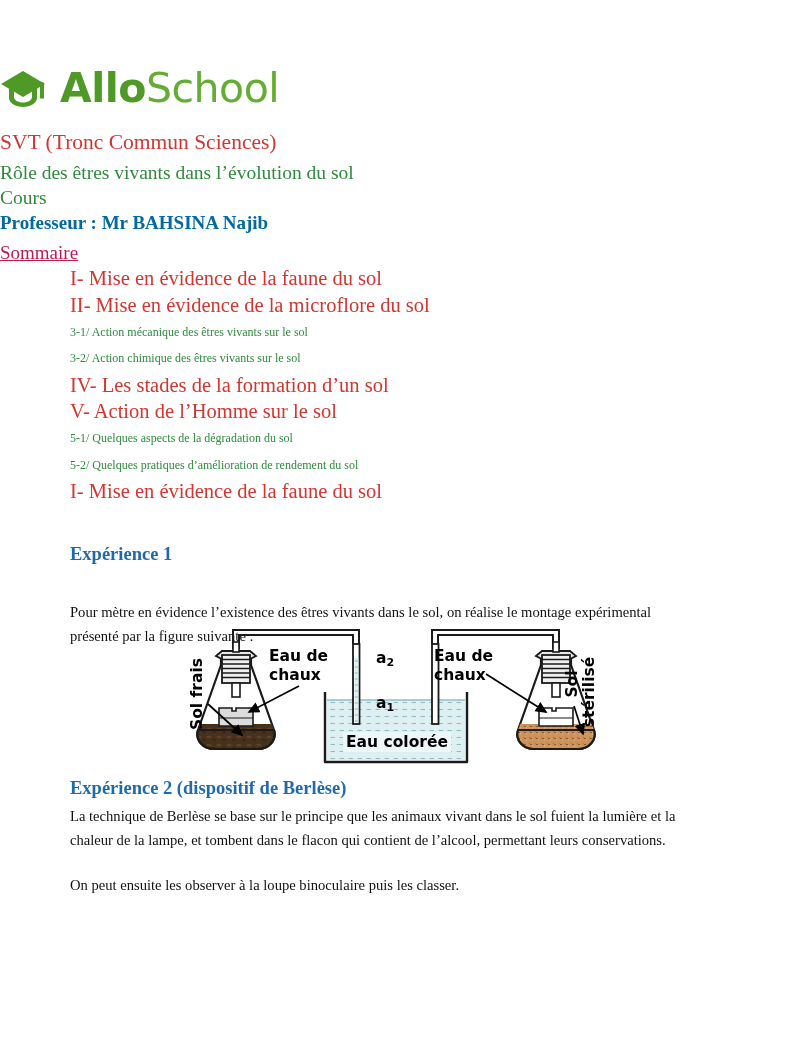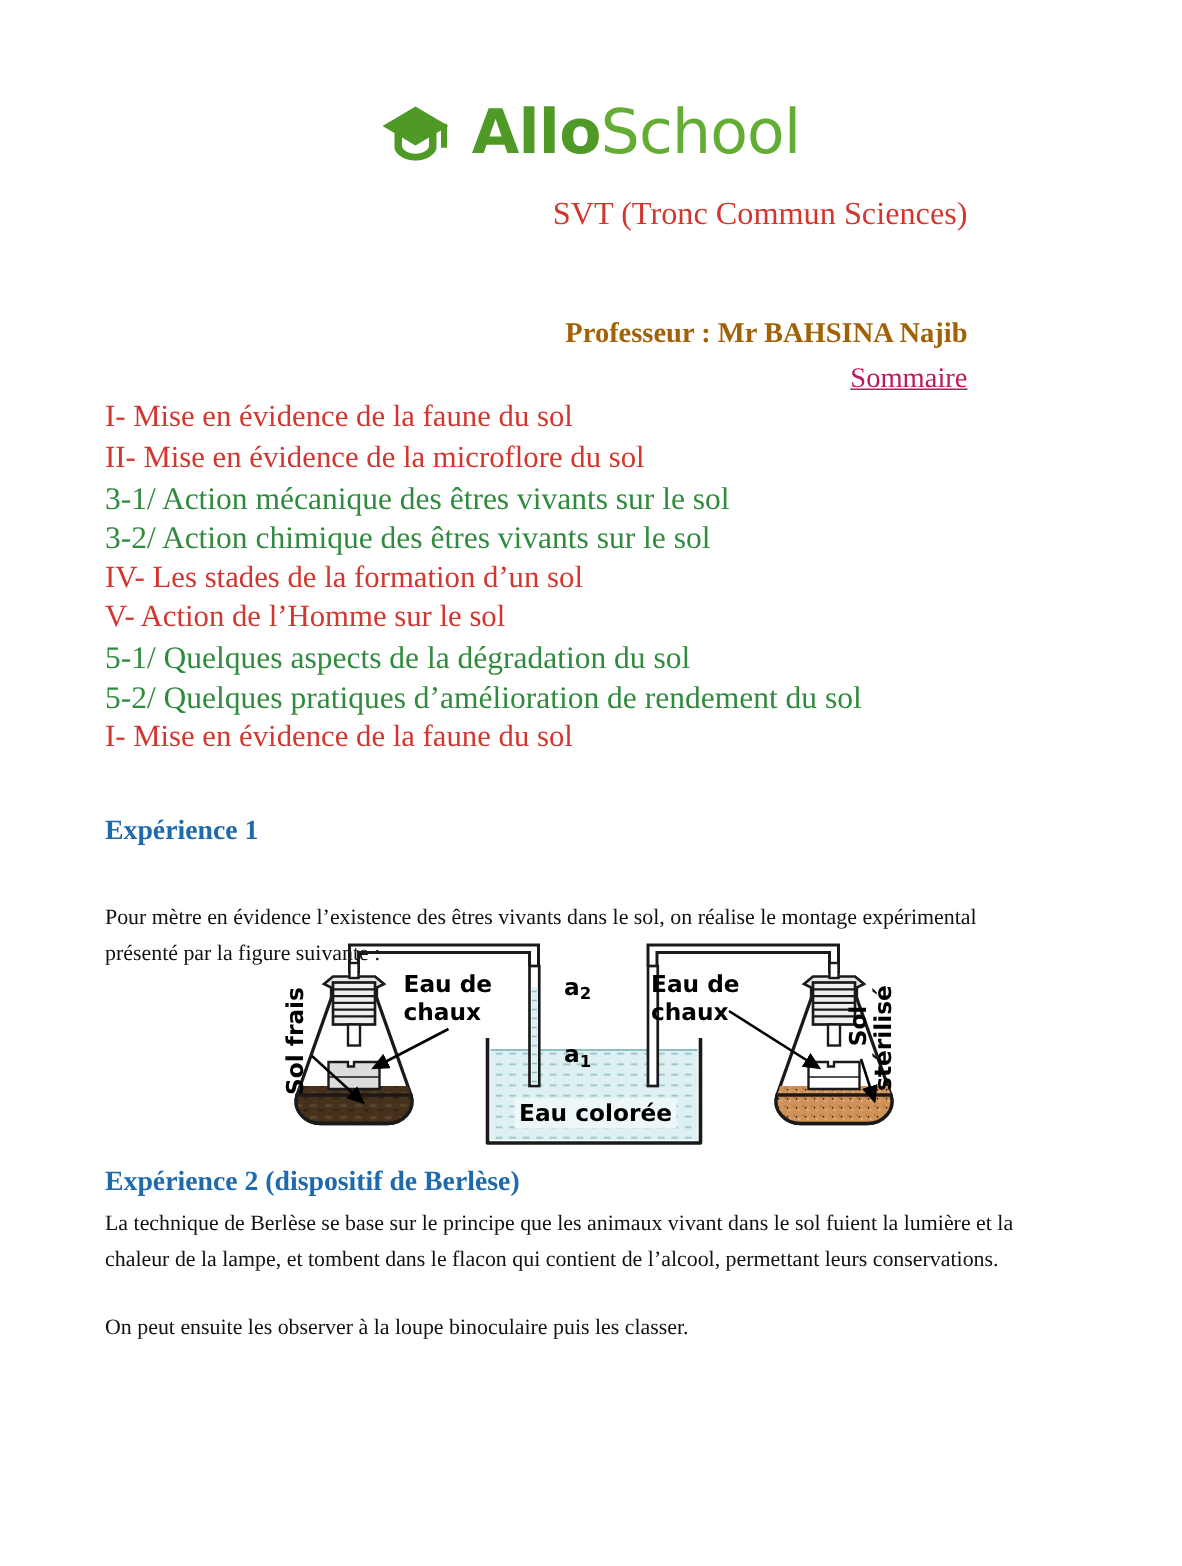--- a/index.html
+++ b/index.html
@@ -26,21 +26,20 @@
   }
 
   
   .logo-row {
     position: absolute;
     top: 68px;
     left: 0;
     width: 788px;
     display: flex;
     align-items: center;
-    justify-content: center;
     gap: 14px;
   }
   .logo-cap {
     width: 46px;
     height: 40px;
     display: block;
   }
   .logo-text {
     font-family: "DejaVu Sans", sans-serif;
     font-size: 41px;
@@ -55,39 +54,39 @@
   .logo-school {
     font-weight: normal;
     color: #64ad34;
   }
 
   
   .h-center {
     position: absolute;
     left: 0;
     width: 645px;
-    text-align: right;
+    text-align: left;
   }
   .title-svt {
     top: 130px;
     font-size: 21.5px;
     color: #d2362f;
     font-family: "Liberation Serif", serif;
   }
   .title-sub {
     top: 160px;
     font-size: 19.5px;
     color: #2e8b3d;
     line-height: 25px;
   }
   .title-prof {
     top: 212px;
     font-size: 19px;
     font-weight: bold;
-    color: #a16207;
+    color: #0369a1;
   }
   .title-sommaire {
     top: 242px;
     font-size: 19px;
     color: #be185d;
     text-decoration: underline;
   }
 
   
   .toc {
@@ -99,21 +98,21 @@
   .toc-item {
     font-family: "Liberation Serif", serif;
     white-space: nowrap;
   }
   .toc-item.main {
     font-size: 20.5px;
     color: #d2362f;
     line-height: 26.8px;
   }
   .toc-item.sub {
-    font-size: 21px;
+    font-size: 12px;
     color: #2e8b3d;
     line-height: 26.5px;
   }
 
   
   .sec-head {
     position: absolute;
     left: 70px;
     font-size: 18.5px;
     font-weight: bold;
@@ -158,20 +157,24 @@
       <polygon points="23,2 45,15 23,28 1,15" fill="#4f9a26"></polygon>
       <path d="M9,18 L9,29 C9,34 16,38 23,38 C30,38 37,34 37,29 L37,16 L32,19 L32,28 C32,31 28,33.5 23,33.5 C18,33.5 14,31 14,28 L14,21 Z" fill="#4f9a26"></path>
       <rect x="40" y="13.5" width="4" height="16" fill="#4f9a26"></rect>
     </svg>
     <div class="logo-text">
       <span class="logo-allo">Allo</span><span class="logo-school">School</span>
     </div>
   </div>
 
   <div class="h-center title-svt">SVT (Tronc Commun Sciences)</div>
+  <div class="h-center title-sub">
+    <div>Rôle des êtres vivants dans l’évolution du sol</div>
+    <div>Cours</div>
+  </div>
   <div class="h-center title-prof">Professeur : Mr BAHSINA Najib</div>
   <div class="h-center title-sommaire">Sommaire</div>
 
   <div class="toc">
     <div class="toc-item main">I- Mise en évidence de la faune du sol</div>
     <div class="toc-item main">II- Mise en évidence de la microflore du sol</div>
     <div class="toc-item sub">3-1/ Action mécanique des êtres vivants sur le sol</div>
     <div class="toc-item sub">3-2/ Action chimique des êtres vivants sur le sol</div>
     <div class="toc-item main">IV- Les stades de la formation d’un sol</div>
     <div class="toc-item main">V- Action de l’Homme sur le sol</div>

